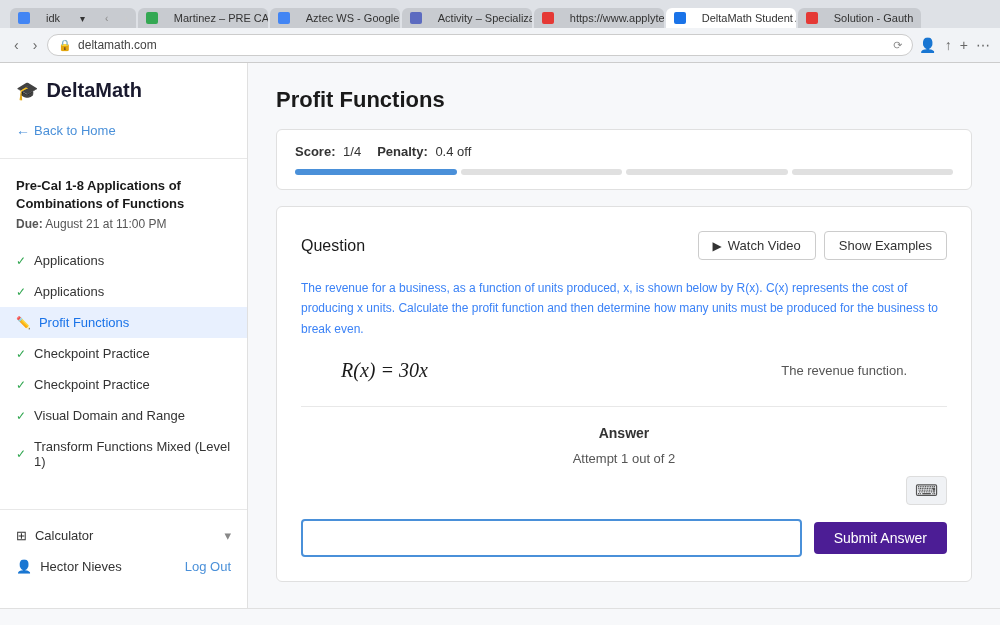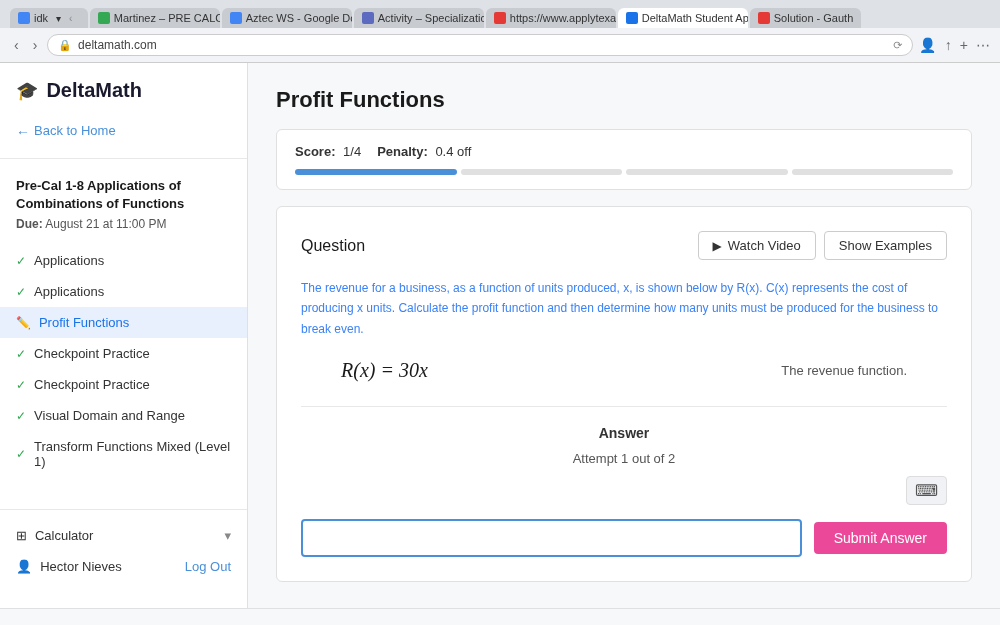--- a/index.html
+++ b/index.html
@@ -1,21 +1,21 @@
 <!DOCTYPE html>
 <html><head>
   <meta charset="utf-8">
   <style>
     * { box-sizing: border-box; margin: 0; padding: 0; }
     body { font-family: -apple-system, BlinkMacSystemFont, 'Segoe UI', Arial, sans-serif; font-size: 14px; background: #f0f2f5; color: #333; }
 
     
     .browser-chrome { background: #dee1e6; padding: 8px 10px 0; }
     .browser-tabs { display: flex; gap: 2px; font-size: 11px; overflow: hidden; }
-    .browser-tab { background: #c8cbd0; border-radius: 6px 6px 0 0; padding: 4px 8px; white-space: nowrap; max-width: 130px; overflow: hidden; text-overflow: ellipsis; display: flex; align-items: flex-end; gap: 4px; }
+    .browser-tab { background: #c8cbd0; border-radius: 6px 6px 0 0; padding: 4px 8px; white-space: nowrap; max-width: 130px; overflow: hidden; text-overflow: ellipsis; display: flex; align-items: flex-end; gap: 16px; }
     .browser-tab.active { background: #fff; }
     .tab-favicon { width: 12px; height: 12px; border-radius: 2px; display: inline-block; flex-shrink: 0; }
     .browser-toolbar { background: #f1f3f6; display: flex; align-items: center; gap: 6px; padding: 6px 10px; border-bottom: 1px solid #ccc; }
     .nav-btn { background: none; border: none; cursor: pointer; color: #666; font-size: 14px; padding: 2px 4px; }
     .address-bar { flex: 1; background: #fff; border: 1px solid #ccc; border-radius: 12px; padding: 3px 10px; font-size: 12px; display: flex; align-items: center; gap: 6px; color: #333; }
     .address-text { font-size: 12px; color: #444; }
     .toolbar-icons { display: flex; gap: 8px; color: #666; font-size: 14px; }
 
     
     .app-layout { display: flex; min-height: calc(625px - 80px); background: #fff; }
@@ -70,21 +70,21 @@
     .equation-row { display: flex; align-items: center; justify-content: space-between; padding: 0 40px; }
     .equation-formula { font-size: 20px; font-style: italic; color: #1a1a1a; }
     .equation-note { font-size: 13px; color: #555; }
     .answer-section { border-top: 1px solid #e8e8e8; padding-top: 18px; }
     .answer-header { display: flex; align-items: center; gap: 10px; margin-bottom: 14px; flex-direction: column; }
     .answer-label { font-weight: 700; font-size: 14px; }
     .attempt-label { font-size: 13px; color: #555; }
     .keyboard-icon-btn { margin-left: auto; background: #f0f2f5; border: 1px solid #ddd; border-radius: 4px; padding: 4px 8px; cursor: pointer; font-size: 16px; color: #555; }
     .answer-input-row { display: flex; align-items: center; gap: 12px; }
     .answer-input { flex: 1; height: 38px; border: 2px solid #4a90d9; border-radius: 4px; padding: 0 10px; font-size: 14px; outline: none; }
-    .submit-btn { background: #ec4899; color: #fff; border: none; border-radius: 4px; padding: 8px 20px; font-size: 14px; cursor: pointer; white-space: nowrap; }
+    .submit-btn { background: #4c1d95; color: #fff; border: none; border-radius: 4px; padding: 8px 20px; font-size: 14px; cursor: pointer; white-space: nowrap; }
 
     
     .footer { background: #f7f8fa; border-top: 1px solid #e0e0e0; padding: 10px 28px; font-size: 11px; color: #888; display: flex; gap: 16px; }
 
     
     .math { font-family: 'Times New Roman', Times, serif; }
   </style>
 </head>
 <body>
 

